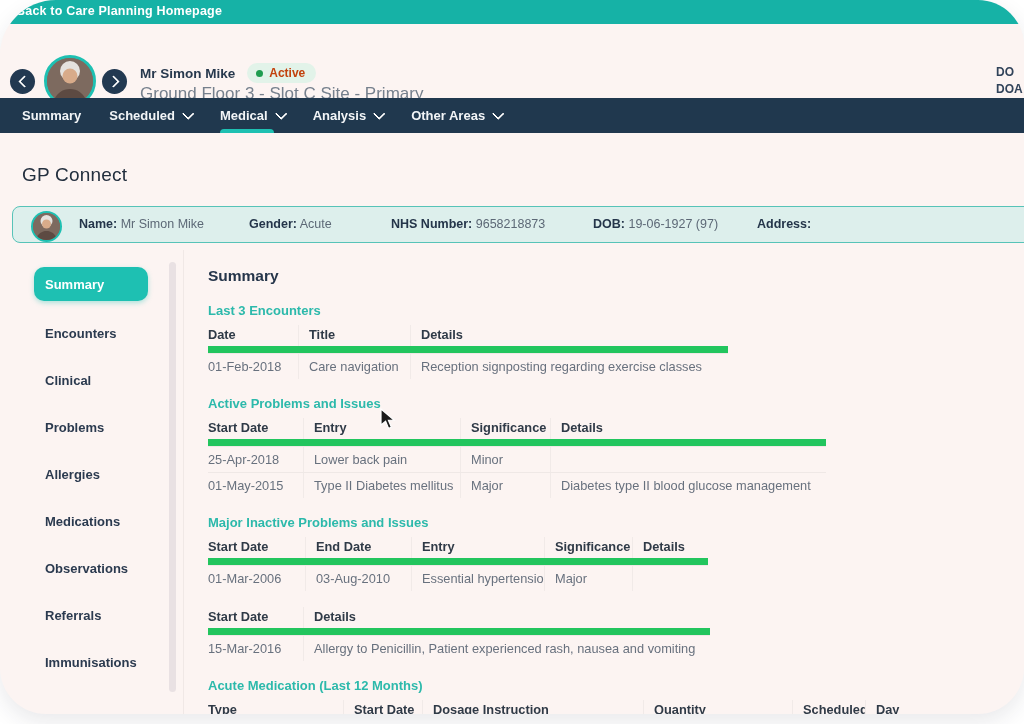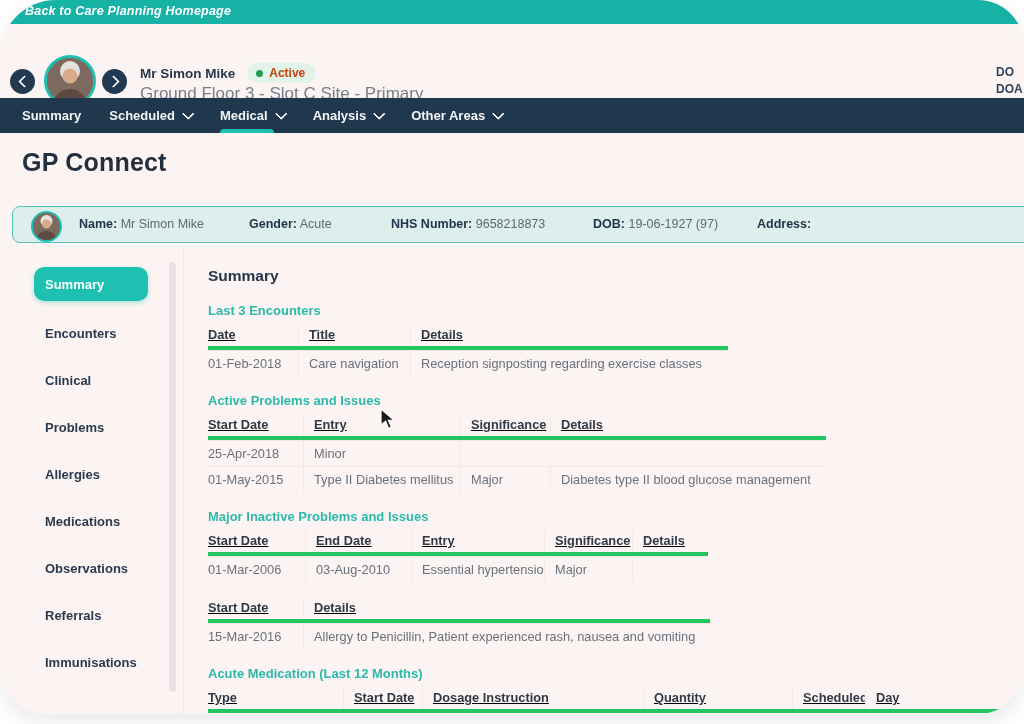--- a/index.html
+++ b/index.html
@@ -6,21 +6,21 @@
   body{
     width:1024px;height:724px;background:#ffffff;overflow:hidden;position:relative;
     font-family:"Liberation Sans", sans-serif;-webkit-font-smoothing:antialiased;
   }
   .window{
     position:absolute;left:0;top:0;width:1024px;height:714px;background:#fcf4f2;
     border-radius:56px 46px 46px 46px;overflow:hidden;box-shadow:0 8px 22px rgba(40,40,60,.10);
   }
   
   .topbar{position:absolute;left:0;top:0;width:100%;height:24px;background:#16b2a6;}
-  .topbar .back{position:absolute;left:25px;top:4px;color:#fff;font-size:12.5px;font-weight:700;letter-spacing:.2px;white-space:nowrap;cursor:pointer;font-style:italic;}
+  .topbar .back{position:absolute;left:16px;top:4px;color:#fff;font-size:12.5px;font-weight:700;letter-spacing:.2px;white-space:nowrap;cursor:pointer;}
   
   .phead{position:absolute;left:0;top:24px;width:100%;height:74px;background:#fcf4f2;}
   .circ-btn{position:absolute;width:25px;height:25px;border-radius:50%;background:#223951;display:flex;align-items:center;justify-content:center;cursor:pointer;}
   .circ-btn.left{left:10px;top:45px;}
   .circ-btn.right{left:102px;top:45px;}
   .arr{width:7px;height:7px;border-left:2.5px solid #fff;border-bottom:2.5px solid #fff;border-radius:1px;}
   .arr.l{transform:rotate(45deg);margin-left:3px;}
   .arr.r{transform:rotate(-135deg);margin-right:3px;}
   .avatar-lg{position:absolute;left:44px;top:31px;width:46px;height:46px;border-radius:50%;border:3px solid #1ec0b2;overflow:hidden;background:#7d6a5f;}
   .name-row{position:absolute;left:140px;top:39px;display:flex;align-items:center;gap:12px;}
@@ -30,21 +30,21 @@
   .badge .txt{font-size:12px;font-weight:700;color:#c2410c;}
   .ploc{position:absolute;left:140px;top:60px;font-size:17px;color:#76808d;}
   .hdr-right{position:absolute;left:996px;top:40px;color:#31435a;font-size:12px;font-weight:700;line-height:17px;white-space:nowrap;}
   
   .navbar{position:absolute;left:0;top:98px;width:100%;height:35px;background:#20384e;display:flex;align-items:center;padding-left:22px;box-sizing:border-box;gap:28px;}
   .nav-item{position:relative;display:flex;align-items:center;height:35px;color:#f2f5f7;font-size:13px;font-weight:600;cursor:pointer;white-space:nowrap;}
   .nav-item .chev{width:7px;height:7px;border-right:2px solid #fff;border-bottom:2px solid #fff;transform:rotate(45deg) translateY(-1px);margin-left:8px;margin-top:-3px;border-radius:1px;}
   .nav-item.active{font-weight:700;}
   .nav-item.active .underline{position:absolute;left:0;bottom:0;width:54px;height:4px;border-radius:4px 4px 0 0;background:#1ec0b2;}
   
-  .page-title{position:absolute;left:22px;top:148px;font-size:25px;font-weight:700;color:#232f3e;letter-spacing:.2px;}
+  .page-title{position:absolute;left:22px;top:164px;font-size:19px;font-weight:400;color:#232f3e;letter-spacing:.2px;}
   
   .pibar{position:absolute;left:12px;top:206px;width:1040px;height:37px;background:#ddefec;border:1px solid #57c3b8;border-radius:8px;box-sizing:border-box;}
   .pibar .f{position:absolute;top:10px;font-size:12.5px;white-space:nowrap;}
   .pibar .lab{font-weight:700;color:#24354a;}
   .pibar .val{color:#5c6876;}
   .avatar-sm{position:absolute;left:18px;top:4px;width:27px;height:27px;border-radius:50%;border:2px solid #1ec0b2;overflow:hidden;background:#7d6a5f;}
   
   .side-btn{position:absolute;left:34px;top:267px;width:114px;height:34px;background:#1ec0b2;border-radius:10px;color:#fff;font-size:13px;font-weight:700;display:flex;align-items:center;padding-left:11px;box-sizing:border-box;cursor:pointer;box-shadow:0 2px 5px rgba(30,192,178,.35);}
   .side-list{position:absolute;left:45px;top:310px;width:130px;}
   .side-item{height:47px;display:flex;align-items:center;font-size:13px;font-weight:600;color:#2b3a4f;cursor:pointer;}
@@ -58,21 +58,21 @@
   .tr{display:grid;}
   .tbl0 .tr{grid-template-columns:90px 112px 1fr;width:520px;}
   .tbl1 .tr{grid-template-columns:95px 157px 90px 1fr;width:618px;}
   .tbl2 .tr{grid-template-columns:97px 106px 133px 88px 1fr;width:500px;}
   .tbl3 .tr{grid-template-columns:95px 1fr;width:502px;}
   .tbl4 .tr{grid-template-columns:135px 79px 221px 149px 73px 130px 1fr;width:816px;}
   .tr.th .td{font-weight:700;color:#2f3a47;padding:2px 10px 4px;}
   .tr .td{font-size:12.8px;padding:5px 10px;color:#68717e;white-space:nowrap;overflow:hidden;}
   .tr .td:first-child{padding-left:0;}
   .tr .td + .td{border-left:1px solid #f1eae8;}
-  .tr.th{border-bottom:4px solid #22c55e;text-decoration:underline;}
+  .tr.th{border-bottom:7px solid #22c55e;}
   .tr + .tr:not(.th){border-top:1px solid #efe8e6;}
   
   .cursor{position:absolute;left:380px;top:408px;pointer-events:none;}
 </style>
 </head>
 <body>
 
 <div class="window">
 
   <div class="topbar">
@@ -186,20 +186,21 @@
       <div class="sec-title">Active Problems and Issues</div>
       <div class="tbl1">
         <div class="tr th">
           <div class="td">Start Date</div>
           <div class="td">Entry</div>
           <div class="td">Significance</div>
           <div class="td">Details</div>
         </div>
         <div class="tr">
           <div class="td">25-Apr-2018</div>
+          <div class="td">Lower back pain</div>
           <div class="td">Minor</div>
           <div class="td"></div>
         </div>
         <div class="tr">
           <div class="td">01-May-2015</div>
           <div class="td">Type II Diabetes mellitus</div>
           <div class="td">Major</div>
           <div class="td">Diabetes type II blood glucose management</div>
         </div>
       </div>

